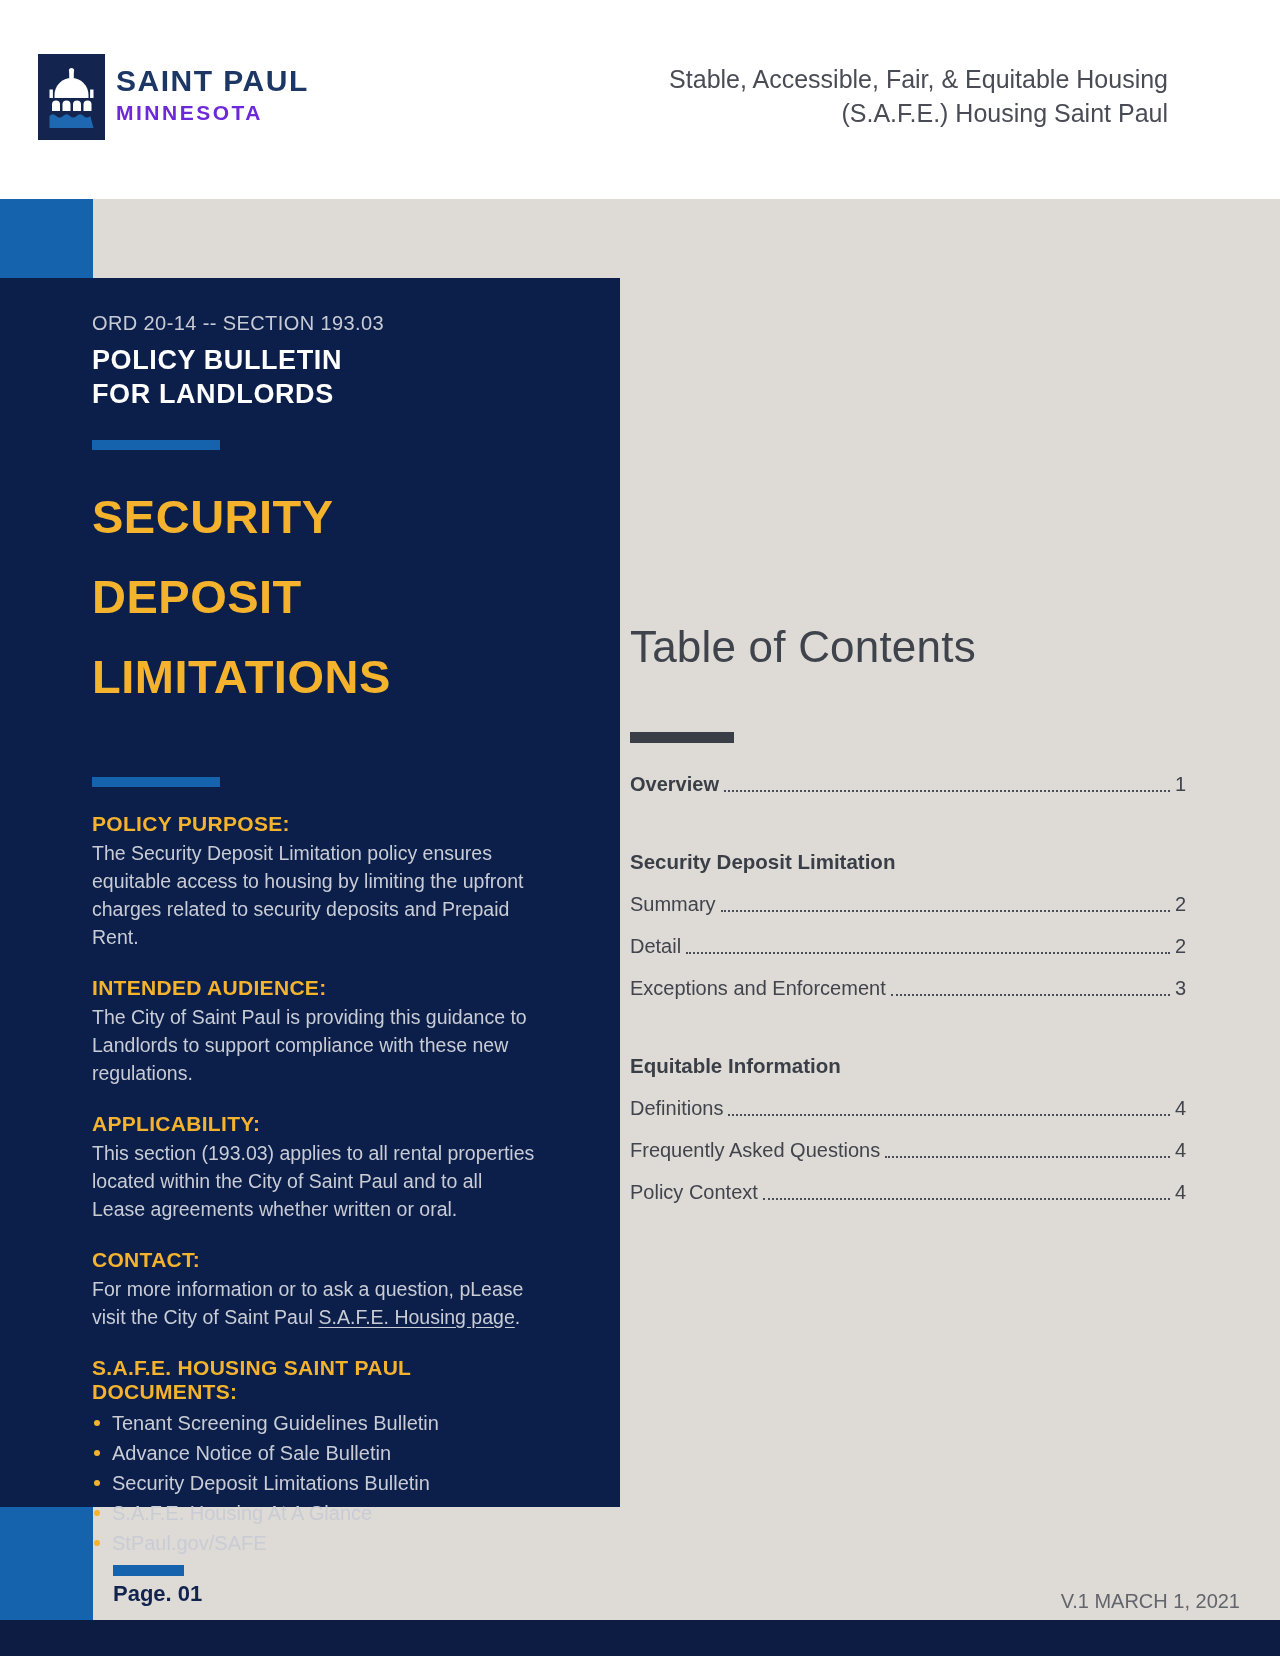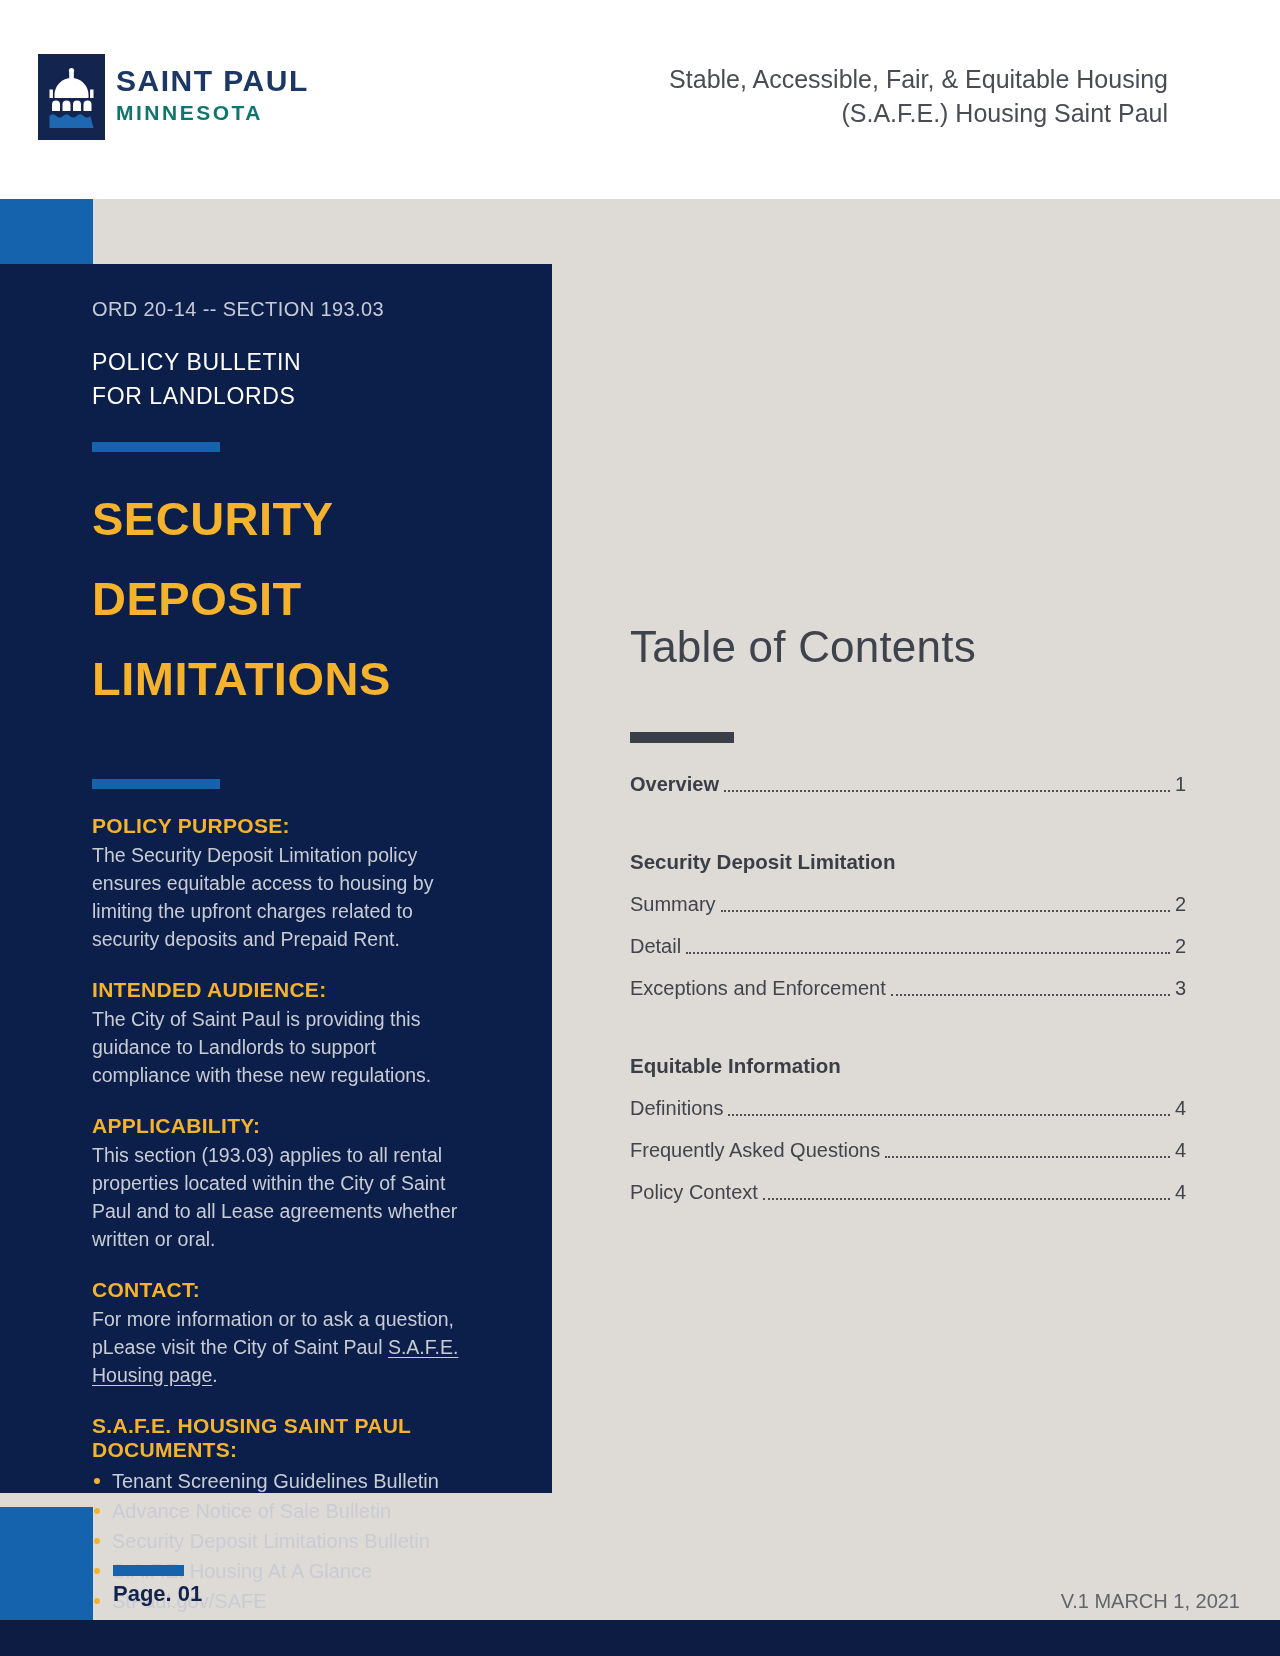--- a/index.html
+++ b/index.html
@@ -12,40 +12,40 @@
   }
 
   
   .header { position: absolute; top: 0; left: 0; width: 1280px; height: 199px; background: #ffffff; }
   .logo-block {
     position: absolute; left: 38px; top: 54px; width: 67px; height: 86px;
     background: #13254f;
   }
   .logo-text { position: absolute; left: 116px; top: 64px; }
   .logo-title { font-size: 30px; font-weight: bold; letter-spacing: 1.5px; color: #1d3765; }
-  .logo-subtitle { font-size: 21px; font-weight: bold; letter-spacing: 2.5px; color: #0f766e; margin-top: 3px; }
+  .logo-subtitle { font-size: 21px; font-weight: bold; letter-spacing: 2.5px; color: #6d28d9; margin-top: 3px; }
   .tagline {
     position: absolute; right: 112px; top: 62px; text-align: right;
     font-size: 25px; line-height: 34px; color: #4a4c55;
   }
 
   
   .beige-band { position: absolute; top: 181px; left: 0; width: 1280px; height: 1439px; background: #dedad5; }
   .blue-square-top { position: absolute; top: 181px; left: 0; width: 93px; height: 97px; background: #1563ac; }
   .blue-strip-bottom { position: absolute; top: 1507px; left: 0; width: 93px; height: 113px; background: #1563ac; }
   .footer-strip { position: absolute; top: 1620px; left: 0; width: 1280px; height: 36px; background: #0d1c42; }
 
   
   .sidebar {
-    position: absolute; top: 264px; left: 0; width: 552px; height: 1229px;
+    position: absolute; top: 278px; left: 0; width: 620px; height: 1229px;
     background: #0b1f4a; color: #c9ccd5;
     padding: 34px 80px 0 92px;
   }
   .sidebar .kicker { font-size: 20px; letter-spacing: 0.4px; color: #c8cbd5; }
-  .sidebar .doc-title { font-size: 23px; font-weight: normal; color: #ffffff; letter-spacing: 0.6px; line-height: 34px; margin-top: 24px; }
+  .sidebar .doc-title { font-size: 27px; font-weight: bold; color: #ffffff; letter-spacing: 0.6px; line-height: 34px; margin-top: 8px; }
   .sidebar .effective { font-size: 20px; color: #c8cbd5; margin-top: 7px; }
   .accent-bar { width: 128px; height: 10px; background: #1563ac; margin-top: 29px; }
   .main-title {
     margin-top: 27px;
     font-size: 47px; font-weight: bold; letter-spacing: 0.5px;
     line-height: 80px; color: #f5b32d;
   }
   .accent-bar-2 { width: 128px; height: 10px; background: #1563ac; margin-top: 60px; }
 
   .section { margin-top: 25px; }

